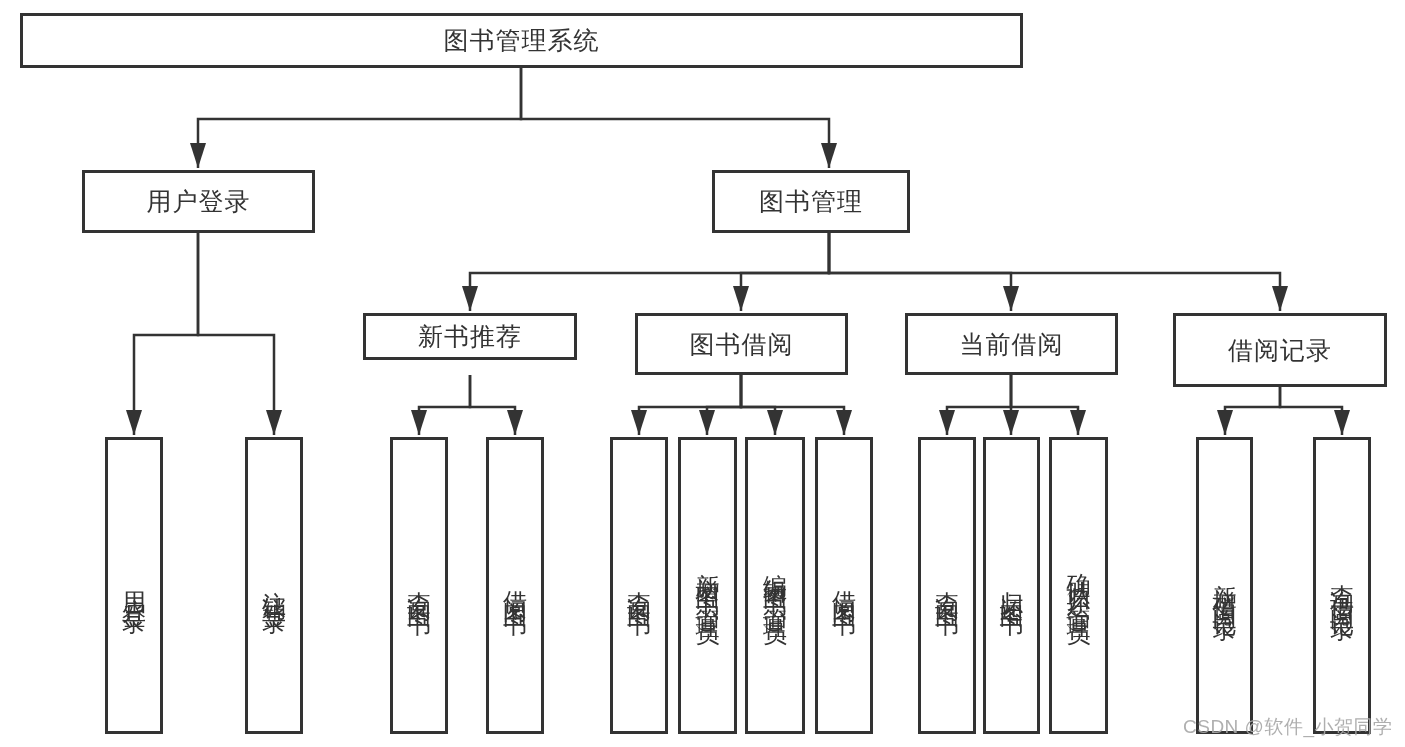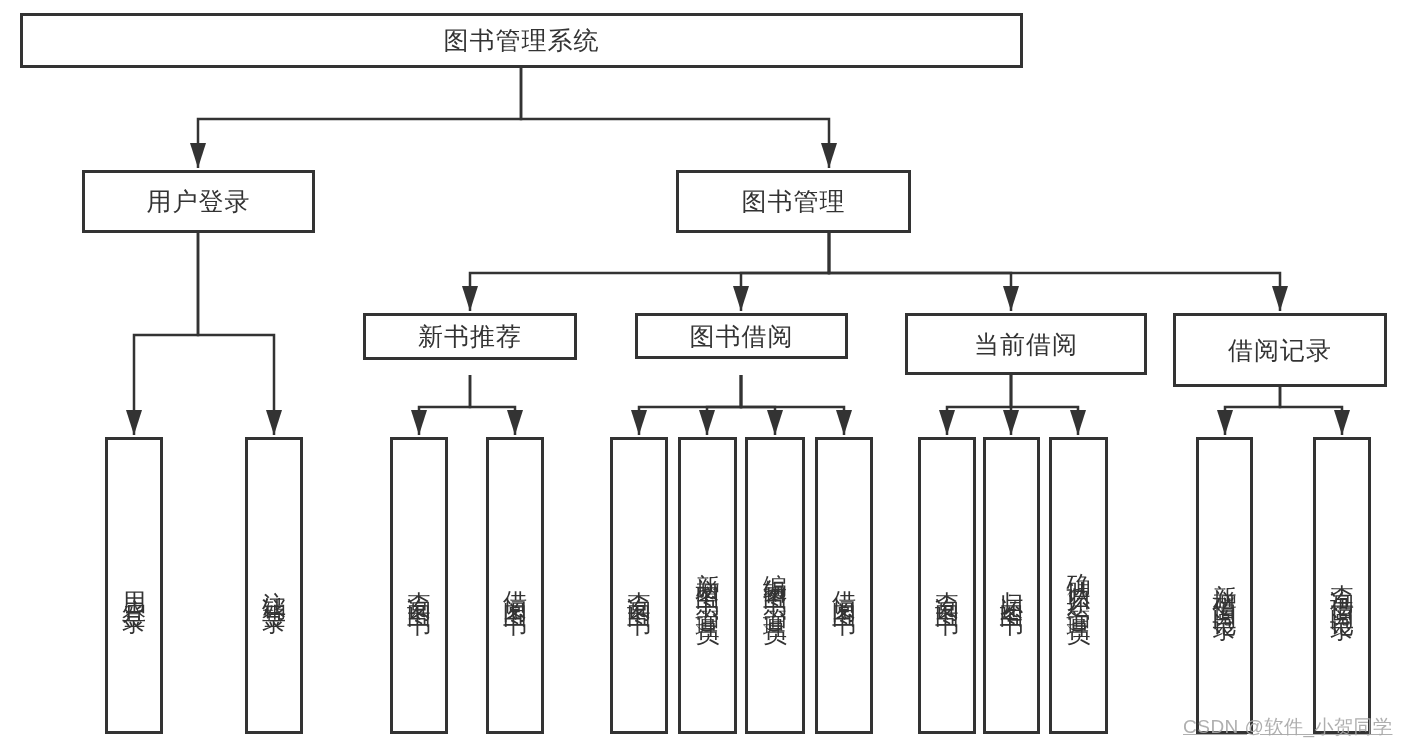--- a/index.html
+++ b/index.html
@@ -47,21 +47,20 @@
   }
   .watermark {
     position: absolute;
     left: 1183px;
     top: 714px;
     font-size: 19px;
     color: rgba(168, 168, 168, 0.92);
     white-space: nowrap;
     z-index: 5;
     letter-spacing: 0.5px;
-    text-decoration: underline;
   }
 </style>
 </head>
 <body>
 
 <div class="stage">
 
   <svg class="wires" width="1405" height="747" viewBox="0 0 1405 747">
     <defs>
       <marker id="arrow" markerUnits="userSpaceOnUse" markerWidth="27" markerHeight="18" refX="25" refY="8" orient="auto">
@@ -98,31 +97,31 @@
     </g>
   </svg>
 
   <div class="node hbox" style="left:20px;top:13px;width:1003px;height:55px">
     <span>图书管理系统</span>
   </div>
 
   <div class="node hbox" style="left:82px;top:170px;width:233px;height:63px">
     <span>用户登录</span>
   </div>
-  <div class="node hbox" style="left:676px;top:170px;width:235px;height:63px">
+  <div class="node hbox" style="left:712px;top:170px;width:198px;height:63px">
     <span>图书管理</span>
   </div>
 
   <div class="node hbox" style="left:363px;top:313px;width:214px;height:47px">
     <span>新书推荐</span>
   </div>
-  <div class="node hbox" style="left:635px;top:313px;width:213px;height:46px">
+  <div class="node hbox" style="left:635px;top:313px;width:213px;height:62px">
     <span>图书借阅</span>
   </div>
-  <div class="node hbox" style="left:905px;top:313px;width:242px;height:62px">
+  <div class="node hbox" style="left:905px;top:313px;width:213px;height:62px">
     <span>当前借阅</span>
   </div>
   <div class="node hbox" style="left:1173px;top:313px;width:214px;height:74px">
     <span>借阅记录</span>
   </div>
 
   <div class="node vbox" style="left:105px;top:437px;width:58px;height:297px">
     <span>用户登录</span>
   </div>
   <div class="node vbox" style="left:245px;top:437px;width:58px;height:297px">

